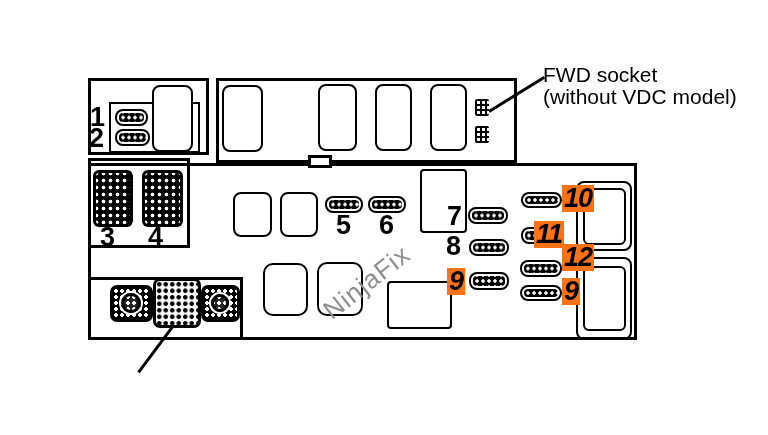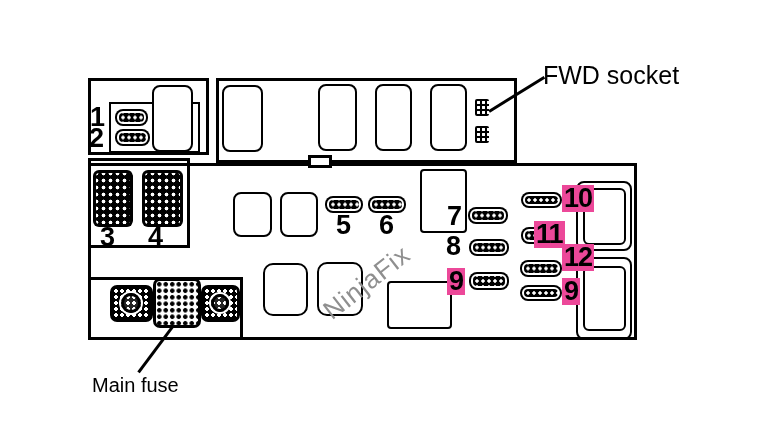--- a/index.html
+++ b/index.html
@@ -46,23 +46,23 @@
     box-shadow:0 0 0 2px #fff;background:rgba(255,255,255,.15);}
   
   .pin{
     position:absolute;box-sizing:border-box;border-radius:2px;
     background-color:#000;
     background-image:radial-gradient(circle,#fff 1.4px,rgba(0,0,0,0) 1.7px);
     background-size:5px 5px;background-position:1px 1px;
   }
   
   .num{position:absolute;font-weight:700;font-size:27px;line-height:1;letter-spacing:-1px;white-space:nowrap;}
-  .numbg{background:#ec4899;padding:0 2px;}
+  .numbg{background:#f97316;padding:0 2px;font-style:italic;}
   
-  .lbl{position:absolute;font-size:25px;line-height:22px;white-space:nowrap;}
+  .lbl{position:absolute;font-size:21px;line-height:22px;white-space:nowrap;}
   
   .line{position:absolute;height:2.5px;background:#000;transform-origin:0 50%;}
   
   .wm{position:absolute;font-size:26px;letter-spacing:1px;transform:rotate(-38deg);white-space:nowrap;}
   .notch{position:absolute;box-sizing:border-box;border:3px solid #000;background:#fff;z-index:4;}
 </style>
 </head>
 <body>
 
 <div id="stage">
@@ -129,18 +129,18 @@
   <div class="fuse" style="left:520px;top:260px;width:42px;height:17px;"></div>
   <div class="fuse" style="left:520px;top:285px;width:42px;height:16px;"></div>
   <span class="num numbg" style="left:562px;top:185px;">10</span>
   <span class="num numbg" style="left:534px;top:221px;">11</span>
   <span class="num numbg" style="left:562px;top:244px;">12</span>
   <span class="num numbg" style="left:562px;top:278px;">9</span>
 
   <div class="line" style="left:489px;top:110px;width:65px;transform:rotate(-31.7deg);"></div>
   <div class="lbl" style="left:543px;top:64px;">
     <div>FWD socket</div>
+    <div>(without VDC model)</div>
   </div>
 
   <div class="line" style="left:174px;top:324px;width:59px;transform:rotate(126.7deg);"></div>
-  <div class="lbl" style="left:92px;top:374px;font-size:20px;">Main fuse</div>
 
 </div>
 
 </body></html>

